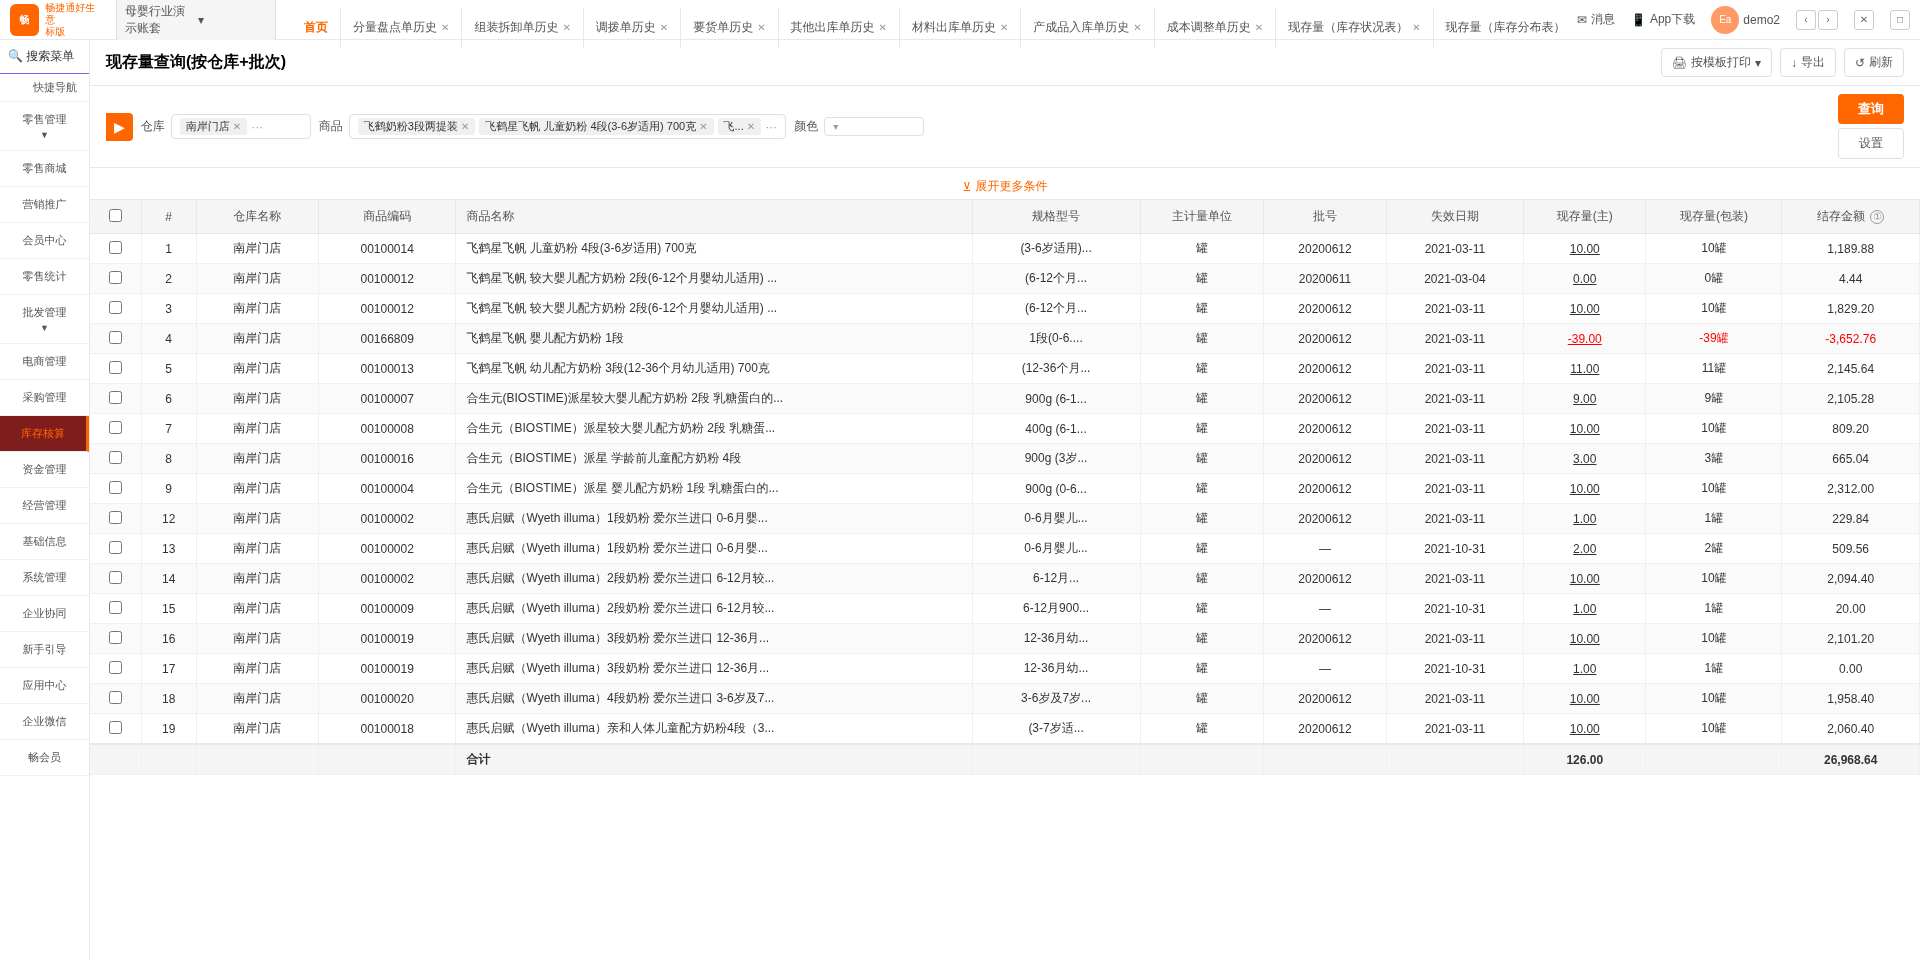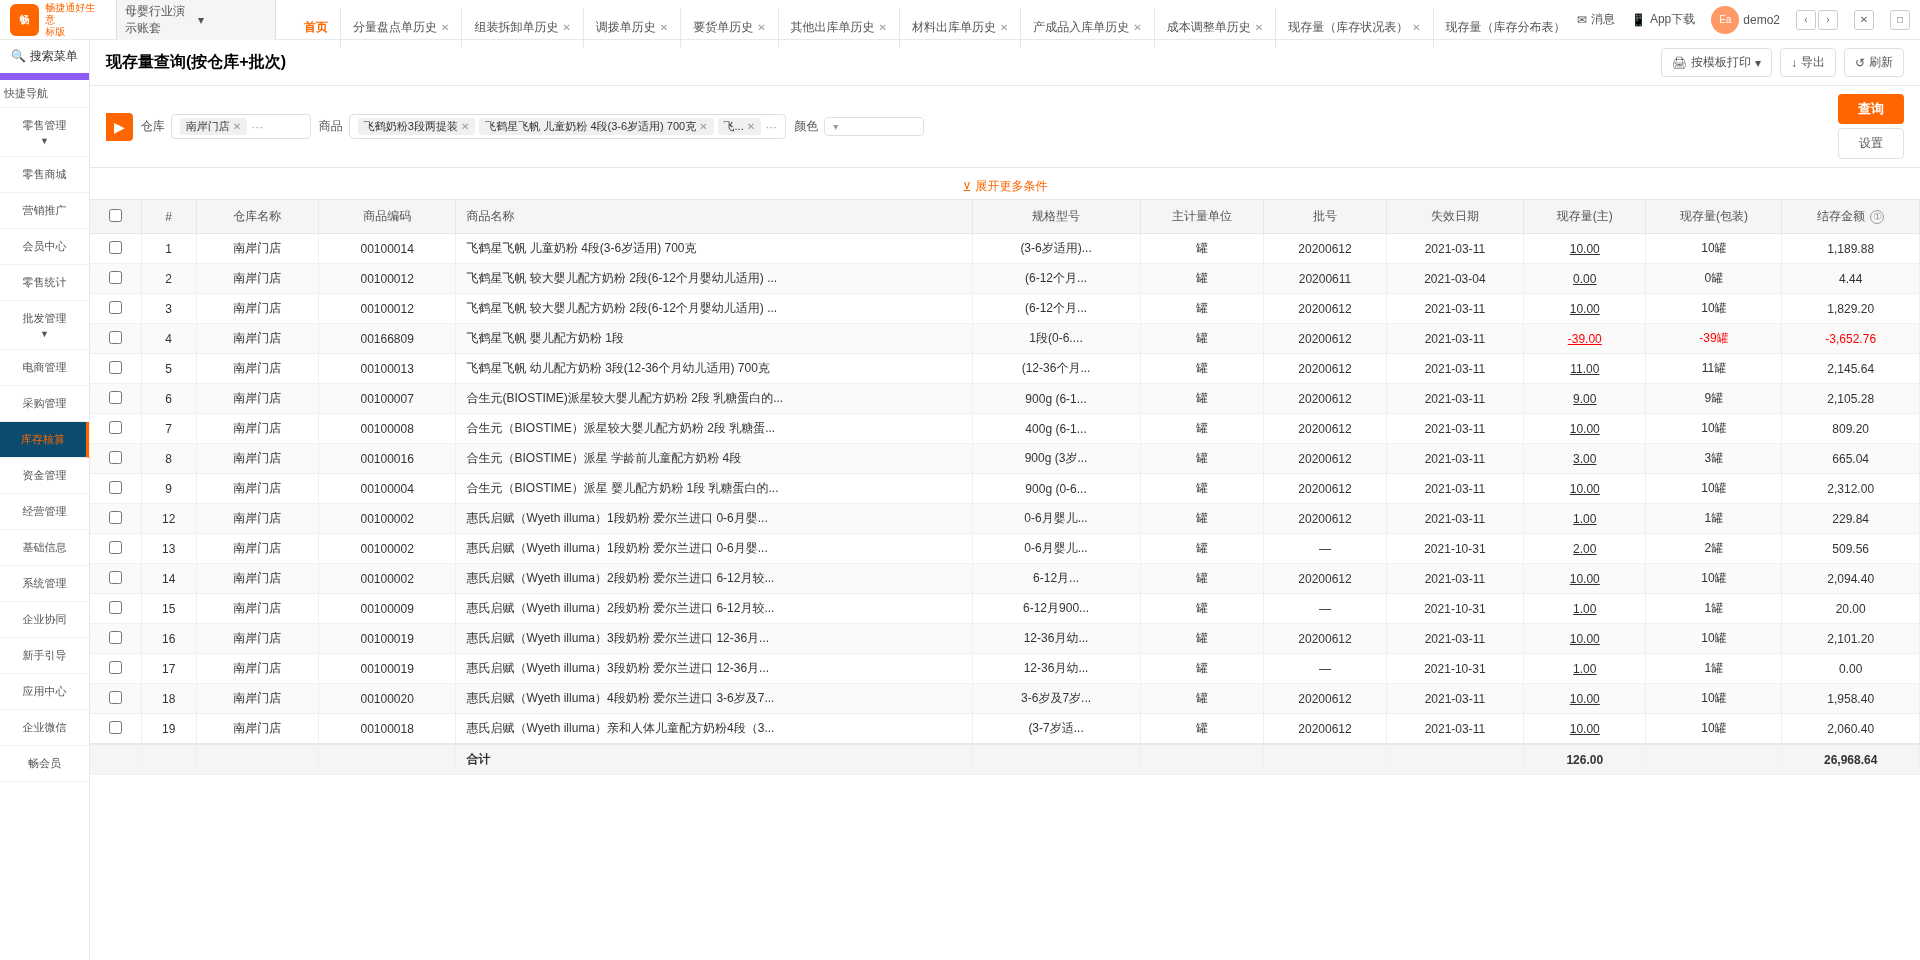--- a/index.html
+++ b/index.html
@@ -20,24 +20,24 @@
     .nav-action { display: flex; align-items: center; gap: 4px; cursor: pointer; color: #555; font-size: 12px; }
     .nav-arrows { display: flex; gap: 2px; }
     .nav-arrow-btn { width: 20px; height: 20px; border: 1px solid #ccc; border-radius: 3px; display: flex; align-items: center; justify-content: center; cursor: pointer; color: #666; font-size: 10px; }
     .user-avatar { width: 28px; height: 28px; border-radius: 50%; background: #ff9966; display: flex; align-items: center; justify-content: center; color: #fff; font-size: 10px; }
 
     
     .main-layout { display: flex; flex: 1; overflow: hidden; }
 
     
     .sidebar { width: 90px; background: #fff; border-right: 1px solid #e8e8e8; display: flex; flex-direction: column; flex-shrink: 0; overflow-y: auto; }
-    .sidebar-search { padding: 8px; text-align: center; border-bottom: 7px solid #8b5cf6; }
-    .sidebar-nav-label { font-size: 11px; color: #555; padding: 6px 4px 6px; text-align: left; cursor: pointer; border-bottom: 1px solid #f0f0f0; }
+    .sidebar-search { padding: 8px; border-bottom: 1px solid #8b5cf6; }
+    .sidebar-nav-label { font-size: 11px; color: #555; padding: 6px 12px 6px; text-align: right; cursor: pointer; border-bottom: 1px solid #f0f0f0; }
     .sidebar-item { padding: 10px 4px; text-align: center; cursor: pointer; font-size: 11px; color: #555; border-bottom: 1px solid #f0f0f0; display: flex; flex-direction: column; align-items: center; gap: 3px; }
-    .sidebar-item.active { background: #0c4a6e; color: #ff6600; border-right: 3px solid #ff6600; font-family: Liberation Mono, monospace; }
+    .sidebar-item.active { background: #7f1d1d; color: #ff6600; border-right: 3px solid #ff6600; font-family: Liberation Mono, monospace; }
 
     
     .content-area { flex: 1; display: flex; flex-direction: column; overflow: hidden; background: #f0f2f5; }
 
     
     .page-header { background: #fff; padding: 8px 16px; display: flex; align-items: center; justify-content: space-between; border-bottom: 1px solid #e8e8e8; flex-shrink: 0; }
     .page-title { font-size: 16px; font-weight: bold; color: #000000; }
     .page-actions { display: flex; align-items: center; gap: 8px; }
     .btn-template-print { display: flex; align-items: center; gap: 4px; padding: 5px 10px; border: 1px solid #e0e0e0; border-radius: 4px; background: #fff; cursor: pointer; color: #555; font-size: 12px; }
     .btn-export { display: flex; align-items: center; gap: 4px; padding: 5px 10px; border: 1px solid #e0e0e0; border-radius: 4px; background: #fff; cursor: pointer; color: #555; font-size: 12px; }

